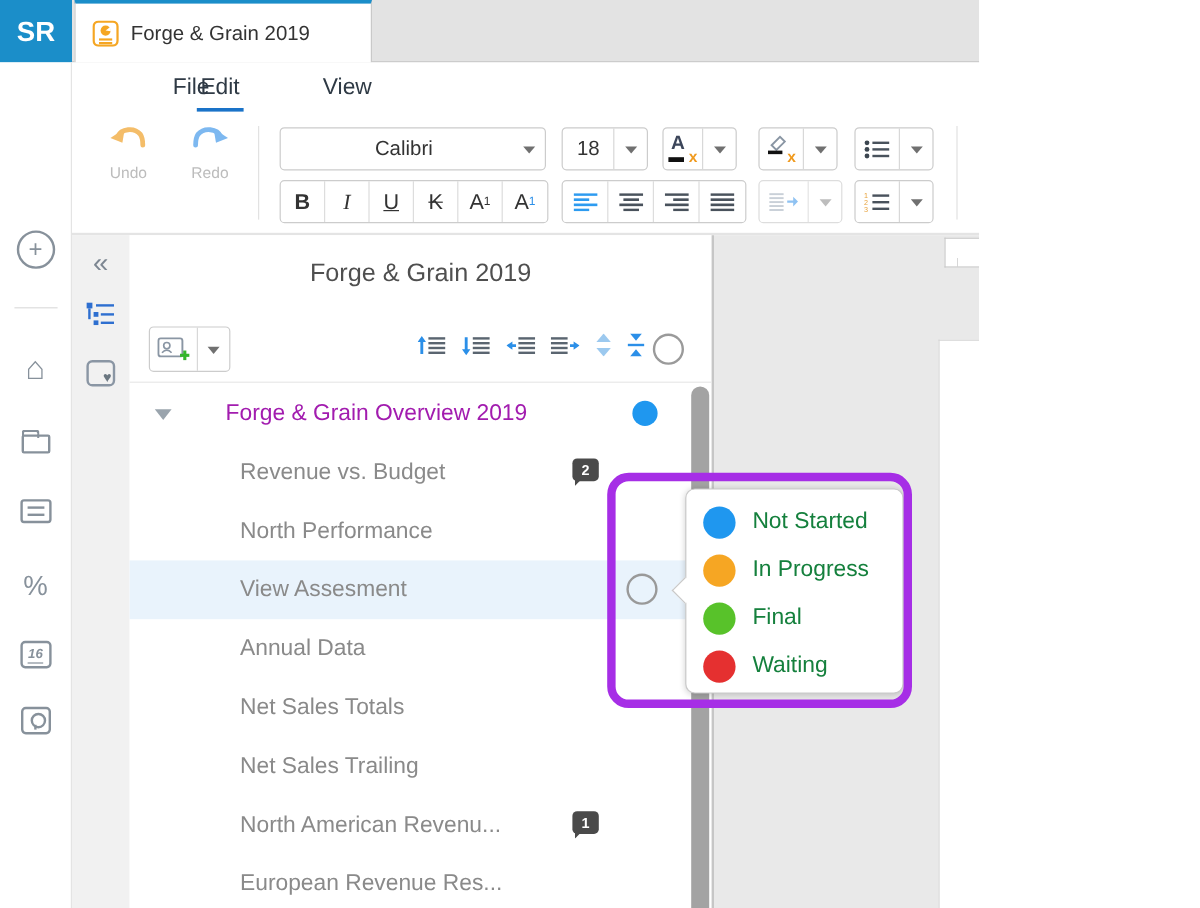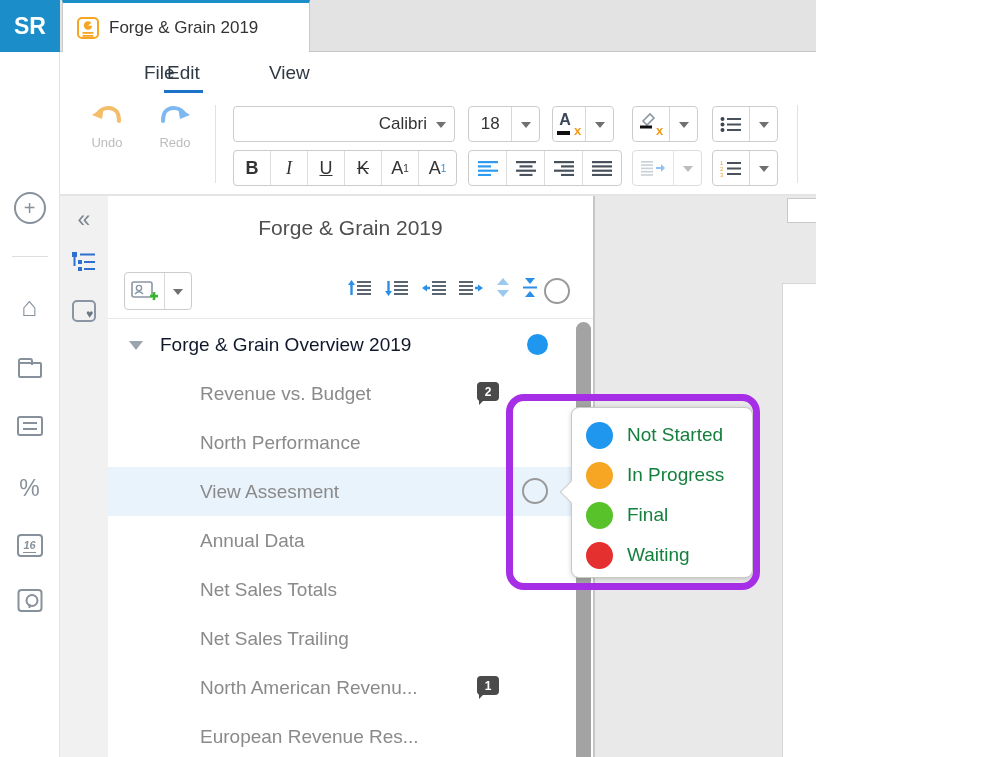--- a/index.html
+++ b/index.html
@@ -84,21 +84,21 @@
   .addbtn { position:absolute; left:16px; top:4px; height:38px; border:1px solid #ccc; border-radius:4px; background:#fff; display:flex; }
   .addbtn .c1 { width:40px; display:flex; align-items:center; justify-content:center; border-right:1px solid #d8d8d8; }
   .addbtn .c2 { width:26px; display:flex; align-items:center; justify-content:center; }
   .picons { position:absolute; left:240px; top:10px; display:flex; gap:13px; align-items:center; }
   .pcircle { position:absolute; left:436px; top:10px; width:26px; height:26px; border:2px solid #9a9a9a; border-radius:50%; background:#fff; }
   .pdiv { position:absolute; top:122px; left:0; right:0; height:1px; background:#e8e8e8; }
 
   .rows { position:absolute; top:124px; left:0; right:0; }
   .prow { height:49px; position:relative; display:flex; align-items:center; font-size:19px; color:#8a8a8a; }
   .prow.sel { background:#e9f3fc; }
-  .lbl.lv0 { margin-left:52px; color:#0f172a; }
+  .lbl.lv0 { margin-left:80px; color:#a21caf; }
   .lbl.lv1 { margin-left:92px; }
   .tri { position:absolute; left:21px; top:21px; width:0; height:0; border:7px solid transparent; border-top:9px solid #9aa4ad; }
   .statdot { position:absolute; left:419px; top:14px; width:21px; height:21px; border-radius:50%; }
   .statring { position:absolute; left:414px; top:11px; width:26px; height:26px; border:2px solid #999; border-radius:50%; }
   .badge { position:absolute; left:369px; top:13px; min-width:22px; height:19px; background:#4a4a4a; border-radius:4px;
            color:#fff; font-size:12px; font-weight:bold; display:flex; align-items:center; justify-content:center; }
   .badge::after { content:""; position:absolute; left:2px; bottom:-4px; width:6px; height:6px; background:#4a4a4a;
                   clip-path:polygon(0 0, 100% 0, 0 100%); }
   .vscroll { position:absolute; left:468px; top:126px; bottom:0; width:15px; background:#a3a3a3; border-radius:8px 8px 0 0; }
 
@@ -187,21 +187,21 @@
     <div class="undo-group" style="left:88px;">
       <svg width="32" height="22" viewBox="0 0 32 22" style="transform:scaleX(-1);">
         <path d="M7 11 C10 4 21 3 26 9 C28 12 28 14 28 18" fill="none" stroke="#7db8f0" stroke-width="4" stroke-linecap="round"></path>
         <polygon points="1,12 13,4 11,16" fill="#7db8f0"></polygon>
       </svg>
       <div class="glab">Redo</div>
     </div>
     <div class="vdiv" style="left:155px; top:10px; height:78px;"></div>
 
     <div class="sbtn" style="left:173px; top:11px; width:222px;">
-      <div class="c1" style="flex:1; justify-content:flex-end; padding-left:12px; border-right:none;">
+      <div class="c1" style="flex:1; justify-content:center; padding-left:12px; border-right:none;">
         <span class="combo-lbl">Calibri</span>
       </div>
       <div class="c2">
           <span class="caret"></span>
         </div>
     </div>
     <div class="sbtn" style="left:408px; top:11px; width:72px;">
       <div class="c1" style="width:44px;">
           <span class="combo-lbl">18</span>
         </div>

